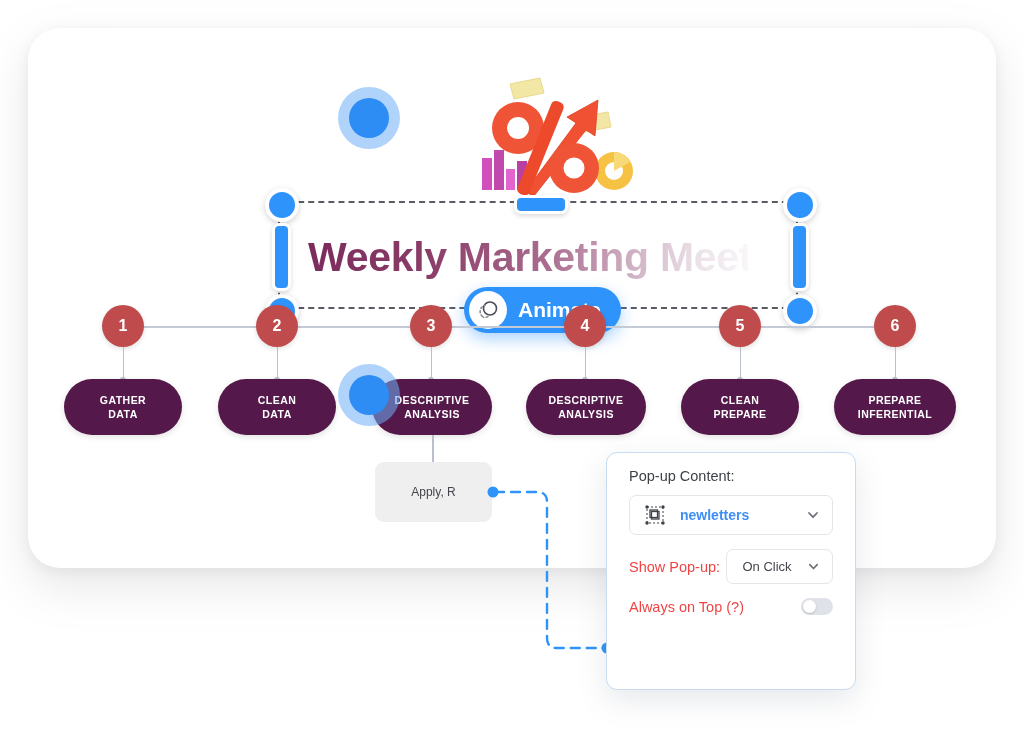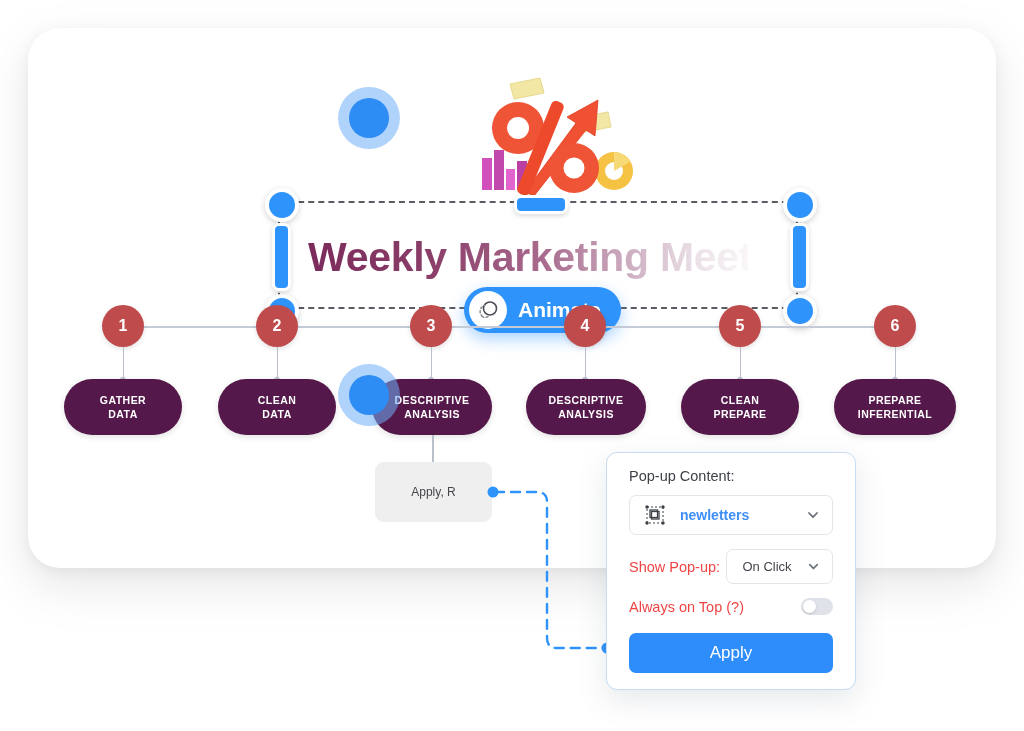--- a/index.html
+++ b/index.html
@@ -337,17 +337,14 @@
         <path d="M3 5 L7 9.2 L11 5" fill="none" stroke="#6b7079" stroke-width="1.8" stroke-linecap="round" stroke-linejoin="round"></path>
       </svg>
     </div>
   </div>
 
   <div class="popup-row">
     <div class="popup-row-label">Always on Top (?)</div>
     <div id="always-top-toggle"></div>
   </div>
 
-  <div id="apply-button">
-    <span>Apply</span>
-  </div>
 
 </div>
 
 </body></html>

